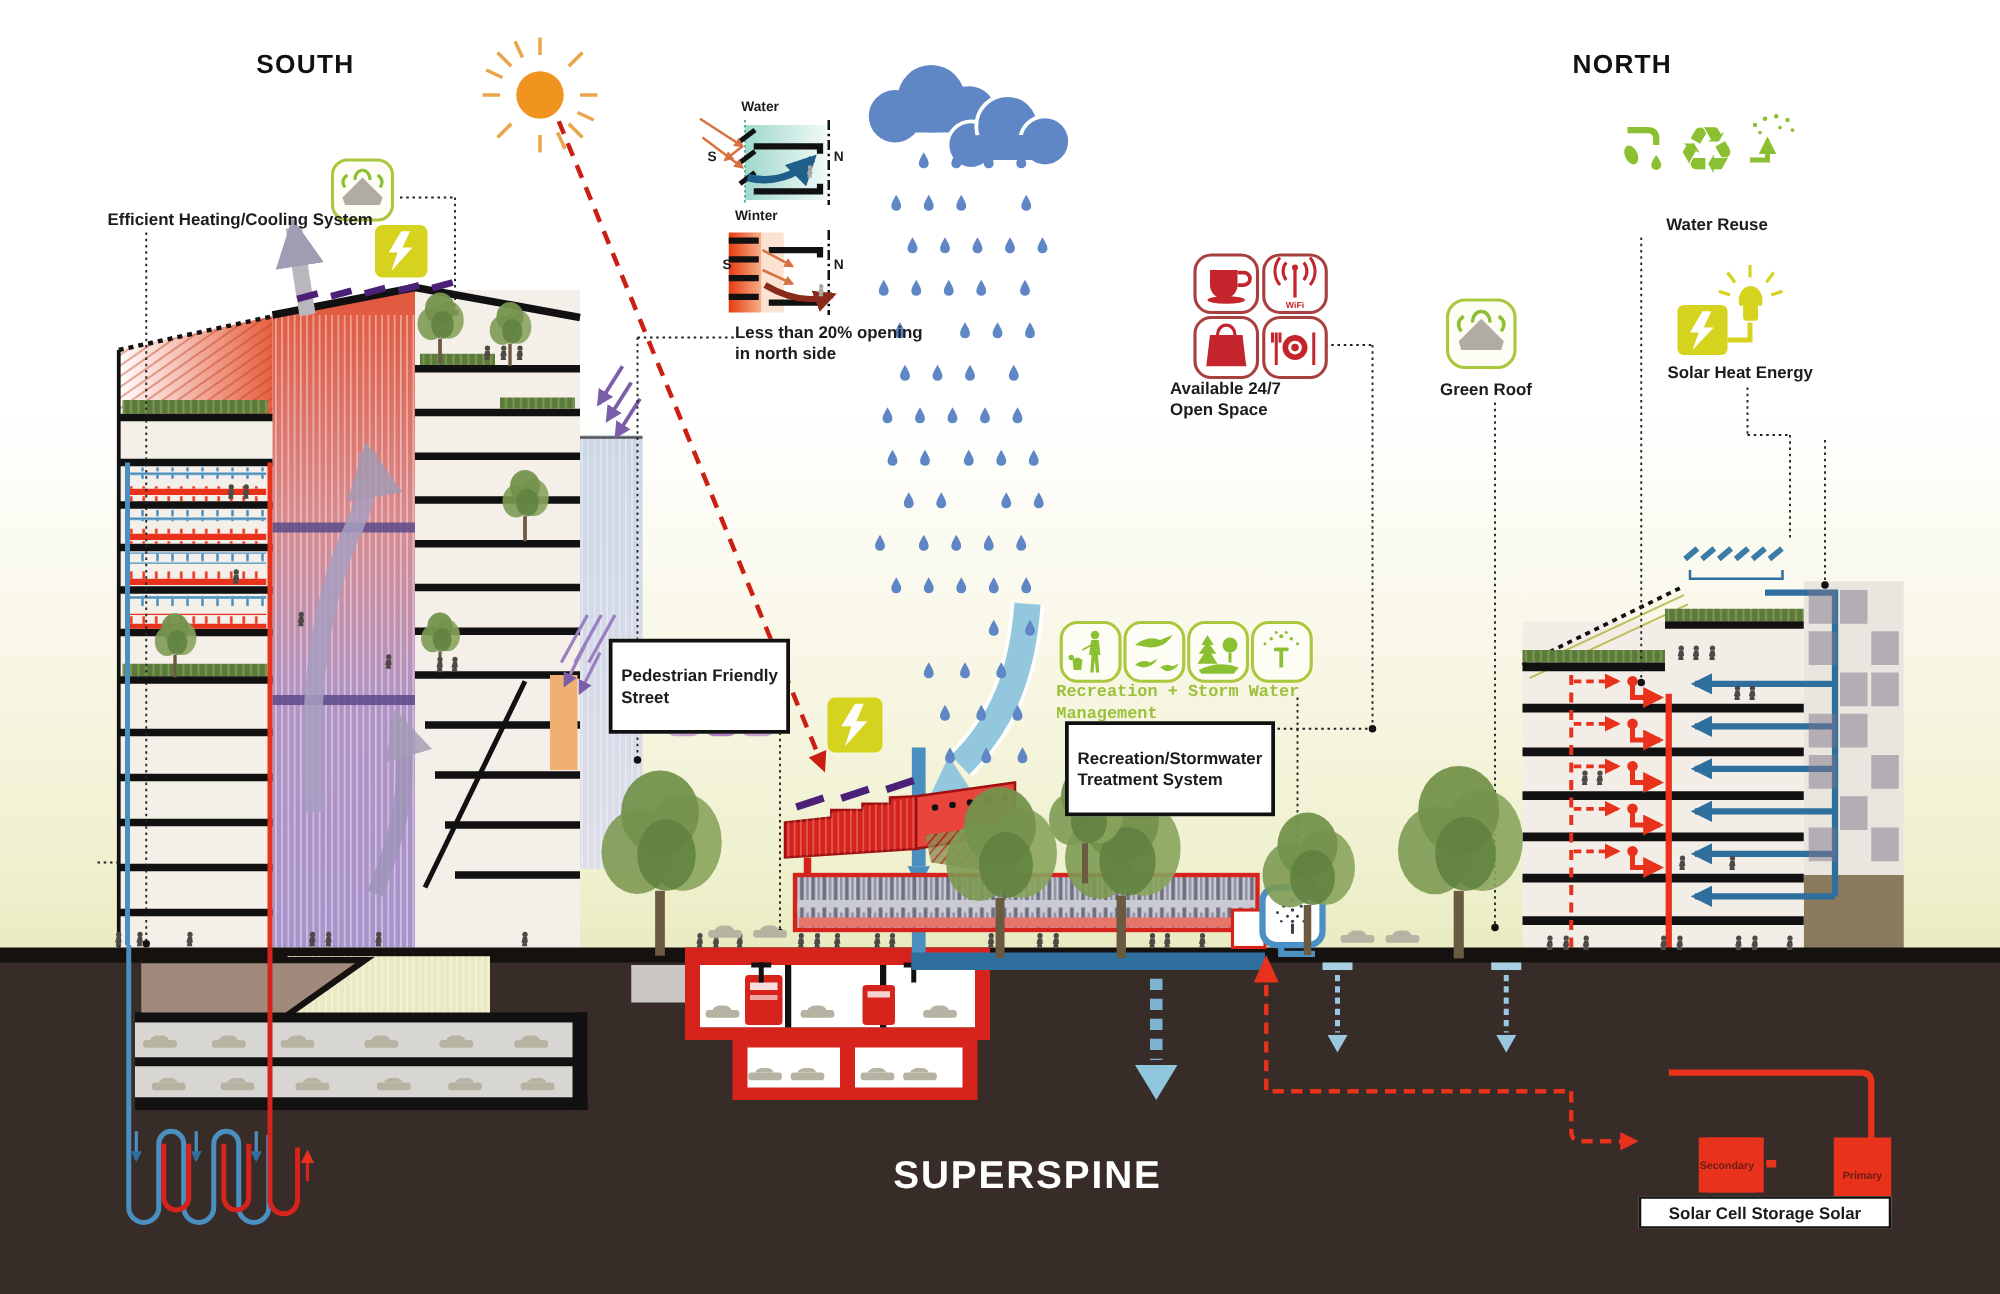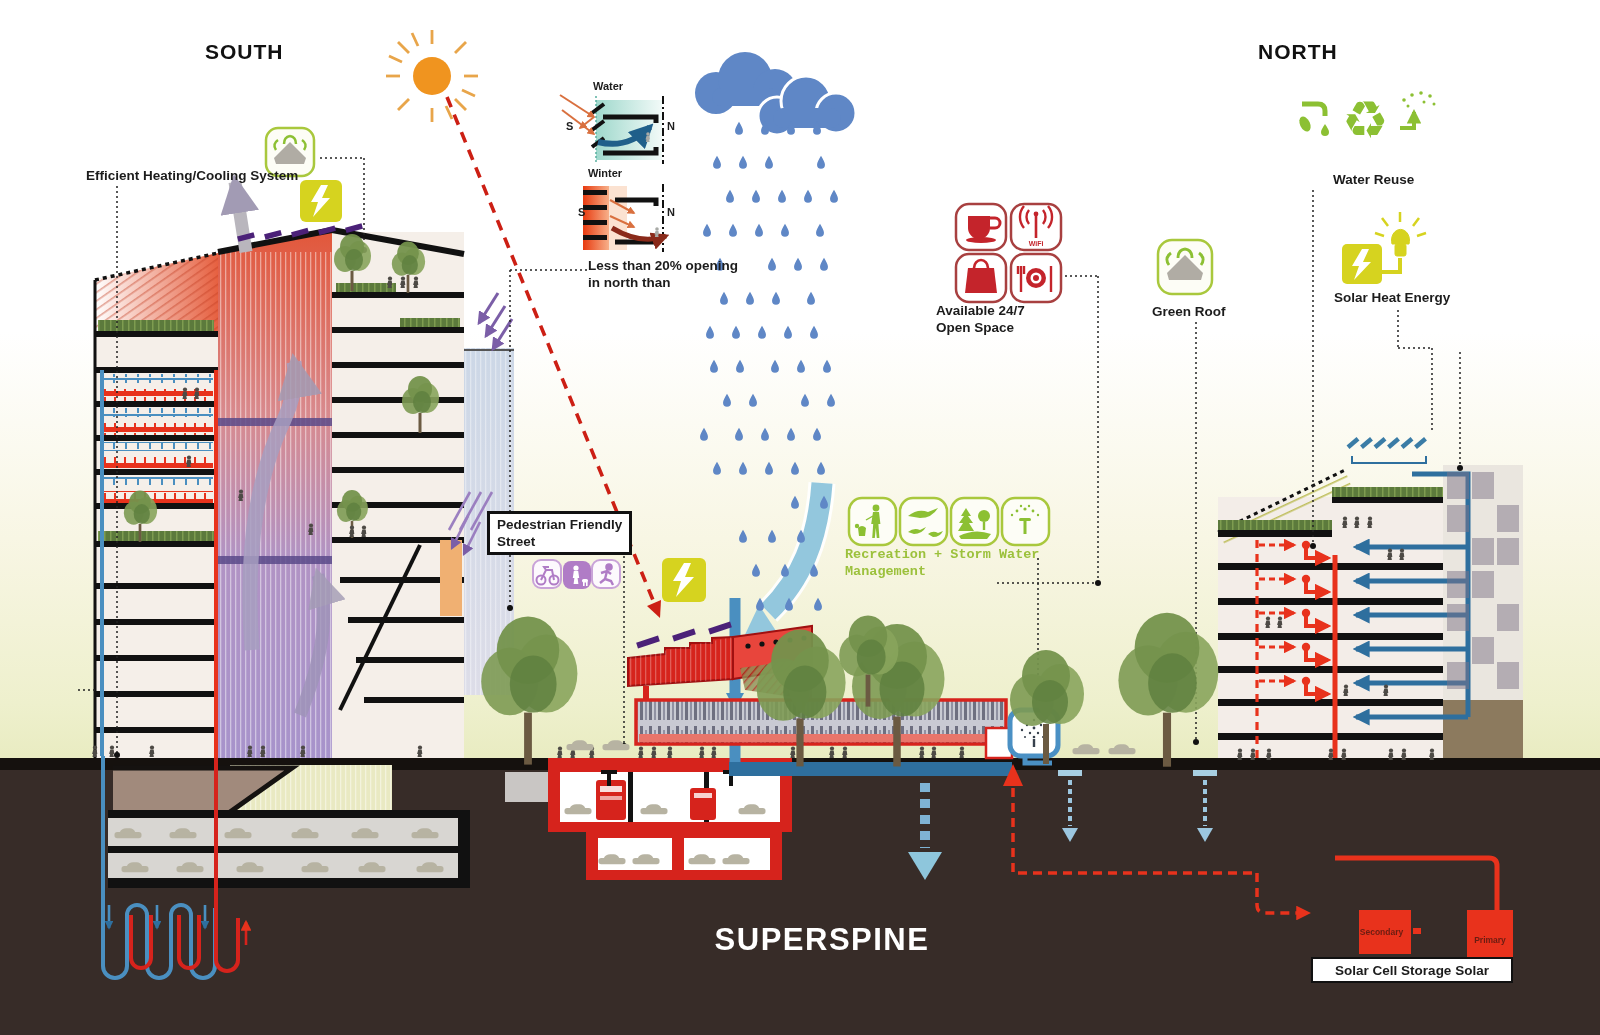--- a/index.html
+++ b/index.html
@@ -4,21 +4,21 @@
 <style>
   html,body{margin:0;padding:0;background:#888;}
   #canvas{position:relative;width:1600px;height:1035px;overflow:hidden;
     font-family:"Liberation Sans",sans-serif;
     background:linear-gradient(180deg,#ffffff 0%,#ffffff 32%,#f8f6e4 52%,#eef0cd 68%,#e9ecc2 73%,#e9ecc2 100%);}
   #scene{position:absolute;left:0;top:0;}
   .lbl{position:absolute;color:#1c1c1c;white-space:nowrap;}
   .title{font-size:21px;font-weight:800;letter-spacing:1px;color:#111;}
   .small{font-size:13.5px;font-weight:600;line-height:17px;}
   .tiny{font-size:11px;font-weight:700;}
-  .boxed{background:#fff;border:3px solid #111;padding:2px 7px;font-size:13.5px;font-weight:700;line-height:17px;}
+  .boxed{background:#fff;border:3px solid #111;padding:18px 7px;font-size:13.5px;font-weight:700;line-height:17px;}
   .greentxt{color:#9cc13c;font-size:13.5px;font-weight:800;line-height:17px;font-family:Liberation Mono, monospace;}
   .super{font-size:31px;font-weight:800;color:#fff;letter-spacing:1.5px;}
   .cell{position:absolute;background:#e8321c;display:flex;align-items:center;justify-content:center;
         font-size:8.5px;font-weight:700;color:#6b1d12;margin-left:48px;}
   .storagebox{background:#fff;border:2px solid #111;font-size:13.5px;font-weight:700;
         display:flex;align-items:center;justify-content:center;}
 </style>
 </head>
 <body>
 
@@ -856,35 +856,39 @@
 <div class="lbl title" style="left:1258px;top:40px">NORTH</div>
 <div class="lbl small" style="left:86px;top:167px">Efficient Heating/Cooling System</div>
 <div class="lbl tiny" style="left:593px;top:80px">Water</div>
 <div class="lbl tiny" style="left:588px;top:167px">Winter</div>
 <div class="lbl tiny" style="left:566px;top:120px">S</div>
 <div class="lbl tiny" style="left:667px;top:120px">N</div>
 <div class="lbl tiny" style="left:578px;top:206px">S</div>
 <div class="lbl tiny" style="left:667px;top:206px">N</div>
 <div class="lbl small" style="left:588px;top:257px">
   <span style="display:block">Less than 20% opening</span>
-  <span style="display:block">in north than</span>
+  <span style="display:block">in north side</span>
     </div>
 <div class="lbl small" style="left:936px;top:302px;font-weight:700">
   <span style="display:block">Available 24/7</span>
   <span style="display:block">Open Space</span>
     </div>
 <div class="lbl small" style="left:1152px;top:303px">Green Roof</div>
 <div class="lbl small" style="left:1333px;top:171px">Water Reuse</div>
 <div class="lbl small" style="left:1334px;top:289px">Solar Heat Energy</div>
 <div class="lbl boxed" style="left:487px;top:511px">
   <span style="display:block">Pedestrian Friendly</span>
   <span style="display:block">Street</span>
     </div>
 <div class="lbl greentxt" style="left:845px;top:546px">
   <span style="display:block">Recreation + Storm Water</span>
   <span style="display:block">Management</span>
     </div>
+<div class="lbl boxed" style="left:852px;top:577px">
+  <span style="display:block">Recreation/Stormwater</span>
+  <span style="display:block">Treatment System</span>
+    </div>
 <div class="lbl super" style="left:712px;top:922px;width:220px;text-align:center">SUPERSPINE</div>
 <div class="cell" style="left:1318px;top:910px;width:45px;height:44px">Tertiary</div>
 <div class="cell" style="left:1311px;top:910px;width:45px;height:44px">Secondary</div>
 <div class="cell" style="left:1419px;top:910px;width:46px;height:60px">Primary</div>
 <div class="lbl storagebox" style="left:1311px;top:957px;width:198px;height:22px">Solar Cell Storage Solar</div>
 </div>
 
 </body></html>

